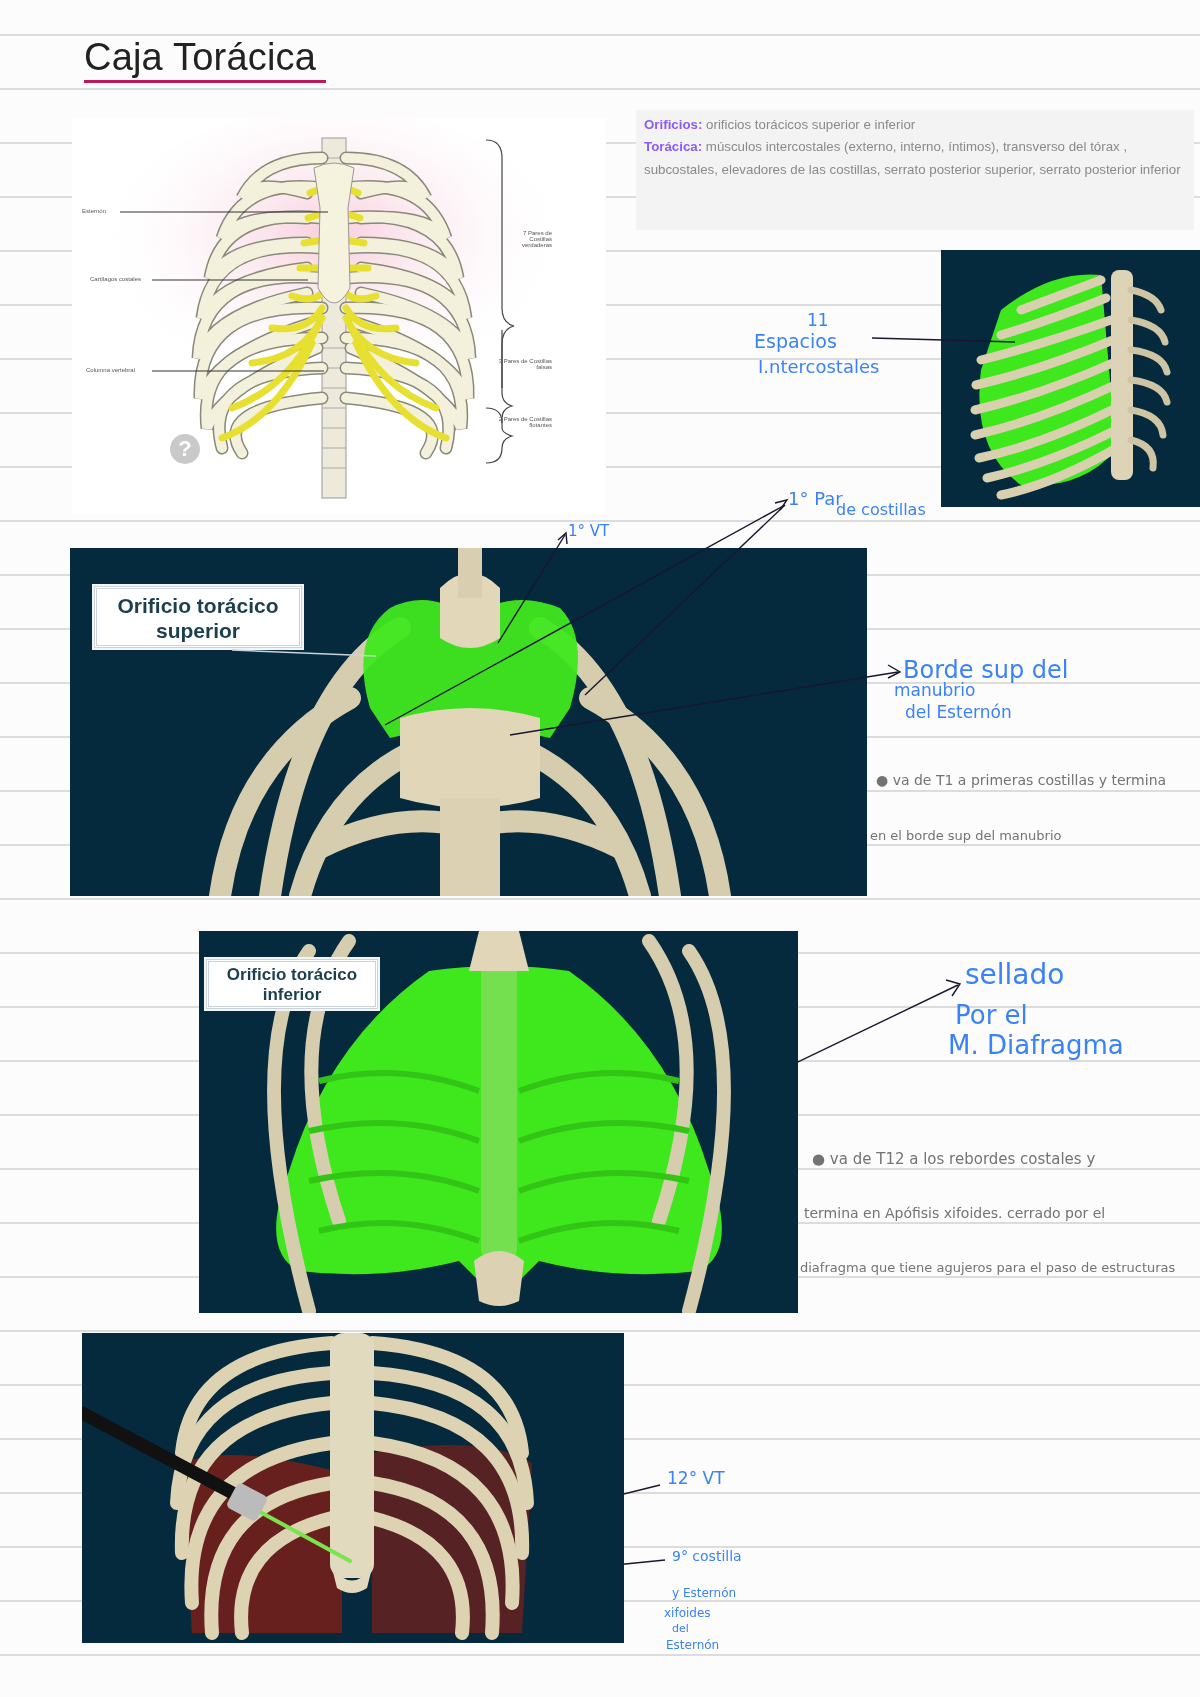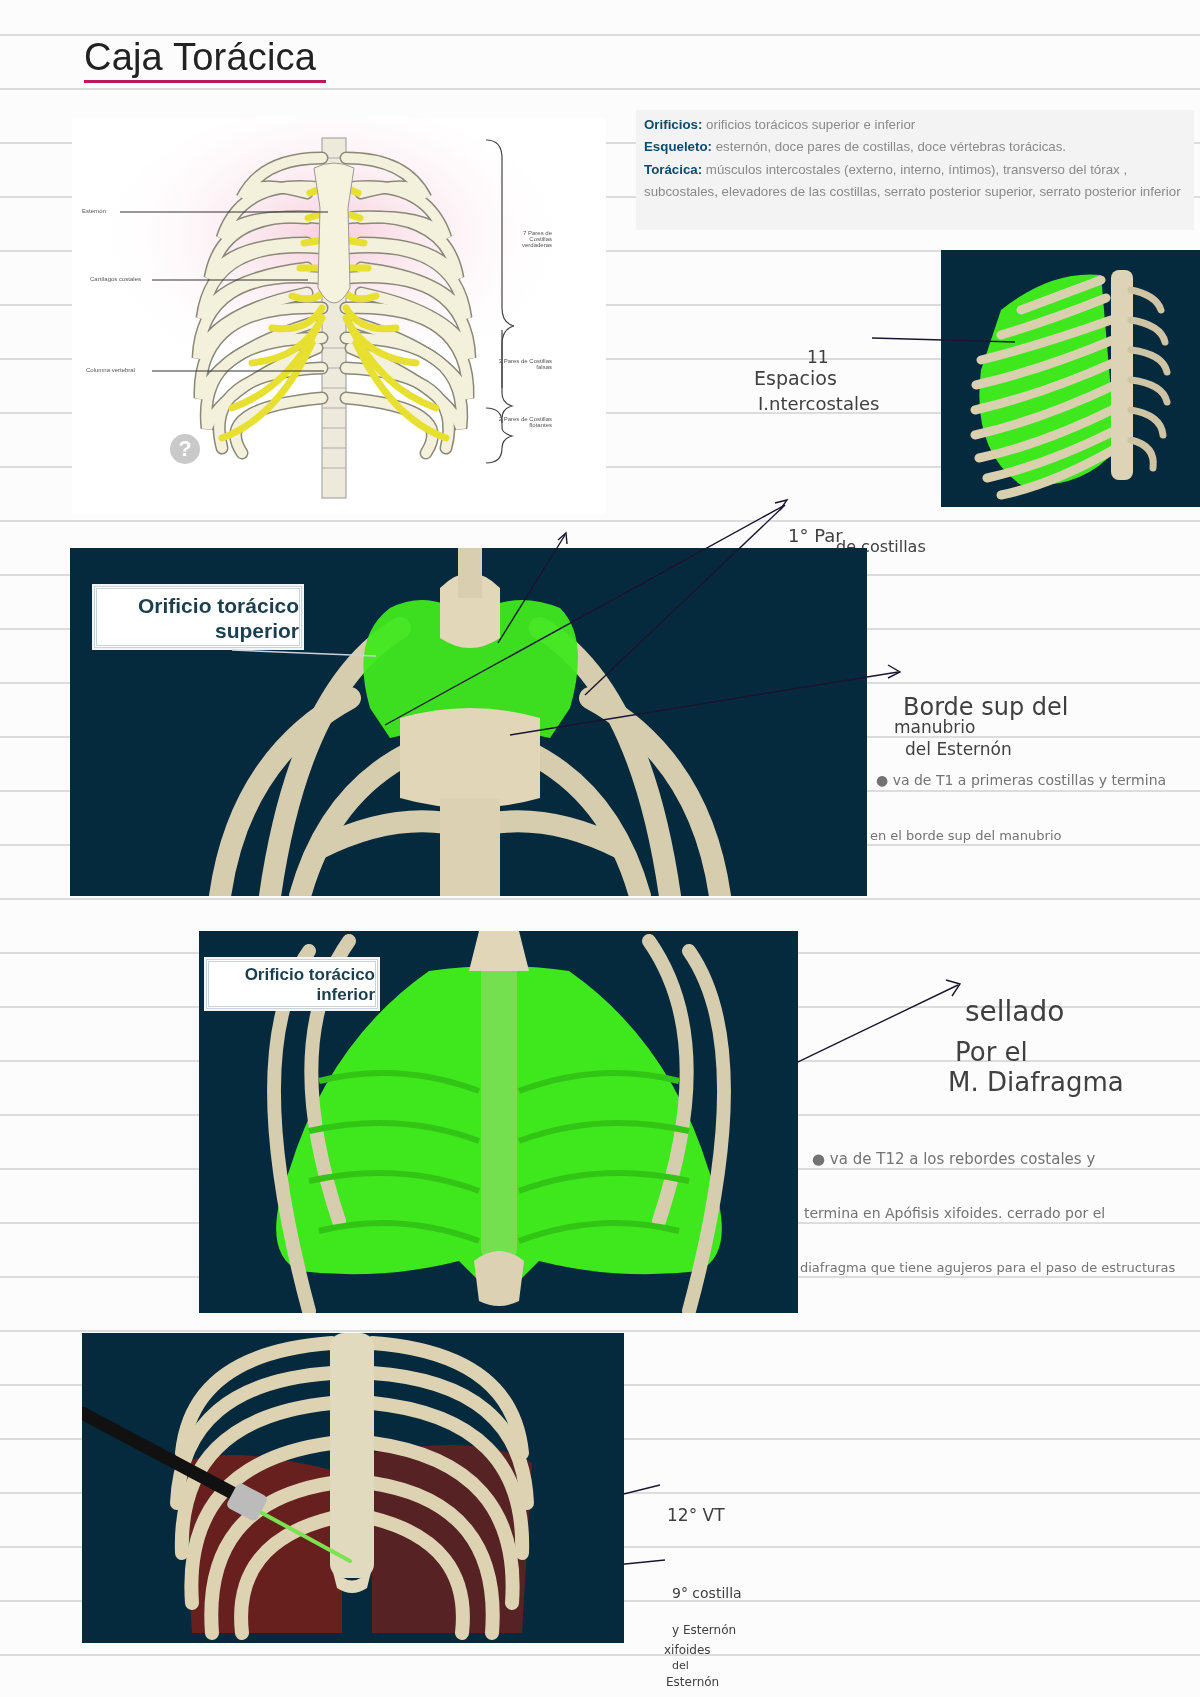--- a/index.html
+++ b/index.html
@@ -6,40 +6,39 @@
   html, body { width: 1200px; height: 1697px; background: #fcfcfc; overflow: hidden; }
   body { position: relative; font-family: "Liberation Sans", sans-serif; color: #222; }
   .rules { position: absolute; inset: 0; pointer-events: none;
     background-image: repeating-linear-gradient(to bottom, transparent 0, transparent 34px, #dcdcdc 34px, #dcdcdc 36px, transparent 36px, transparent 54px);
     background-position: 0 0; }
   .abs { position: absolute; }
   .title { left: 84px; top: 36px; font-size: 38px; font-weight: 500; color: #222; letter-spacing: 0.2px;
     border-bottom: 3px solid #be185d; padding: 0 10px 0 0; line-height: 1.15; }
   .infobox { left: 636px; top: 110px; width: 558px; height: 120px; background: #f3f3f3; padding: 4px 8px;
     font-size: 13.3px; line-height: 22.4px; color: #8a8a8a; }
-  .infobox b { color: #0c4a6e; }
+  .infobox b { color: #8b5cf6; }
   .panel { background: #052a3e; overflow: hidden; }
   .diagram1 { left: 72px; top: 118px; width: 534px; height: 396px; background: #ffffff; overflow: hidden; }
-  .hand { font-family: "DejaVu Sans", sans-serif; color: #404040; margin-top: 37px; }
+  .hand { font-family: "DejaVu Sans", sans-serif; color: #3b82f6; }
   .purple { color: #737373; }
   .labelbox { background: #fff; border: 3px double #c9d3d9; outline: 2px solid #f2f4f5; color: #1b3f4f;
-    font-weight: 700; text-align: right; line-height: 1.2; }
+    font-weight: 700; text-align: center; line-height: 1.2; }
   .sm { font-size: 6px; color: #555; }
   svg { display: block; }
 </style>
 </head>
 <body>
 
 <div class="rules"></div>
 
 <div class="abs title">Caja Torácica</div>
 
 <div class="abs infobox">
   <div><b>Orificios:</b><span> orificios torácicos superior e inferior</span></div>
-  <div><b>Esqueleto:</b><span> esternón, doce pares de costillas, doce vértebras torácicas.</span></div>
   <div><b>Torácica:</b><span> músculos intercostales (externo, interno, íntimos), transverso del tórax , subcostales, elevadores de las costillas, serrato posterior superior, serrato posterior inferior</span></div>
 </div>
 
 <div class="abs diagram1">
   <svg width="534" height="396" viewBox="0 0 534 396">
     <defs>
       <radialGradient id="glow" cx="50%" cy="40%" r="50%">
         <stop offset="0%" stop-color="#f6c7d8" stop-opacity="0.9"></stop>
         <stop offset="100%" stop-color="#ffffff" stop-opacity="0"></stop>
       </radialGradient>

